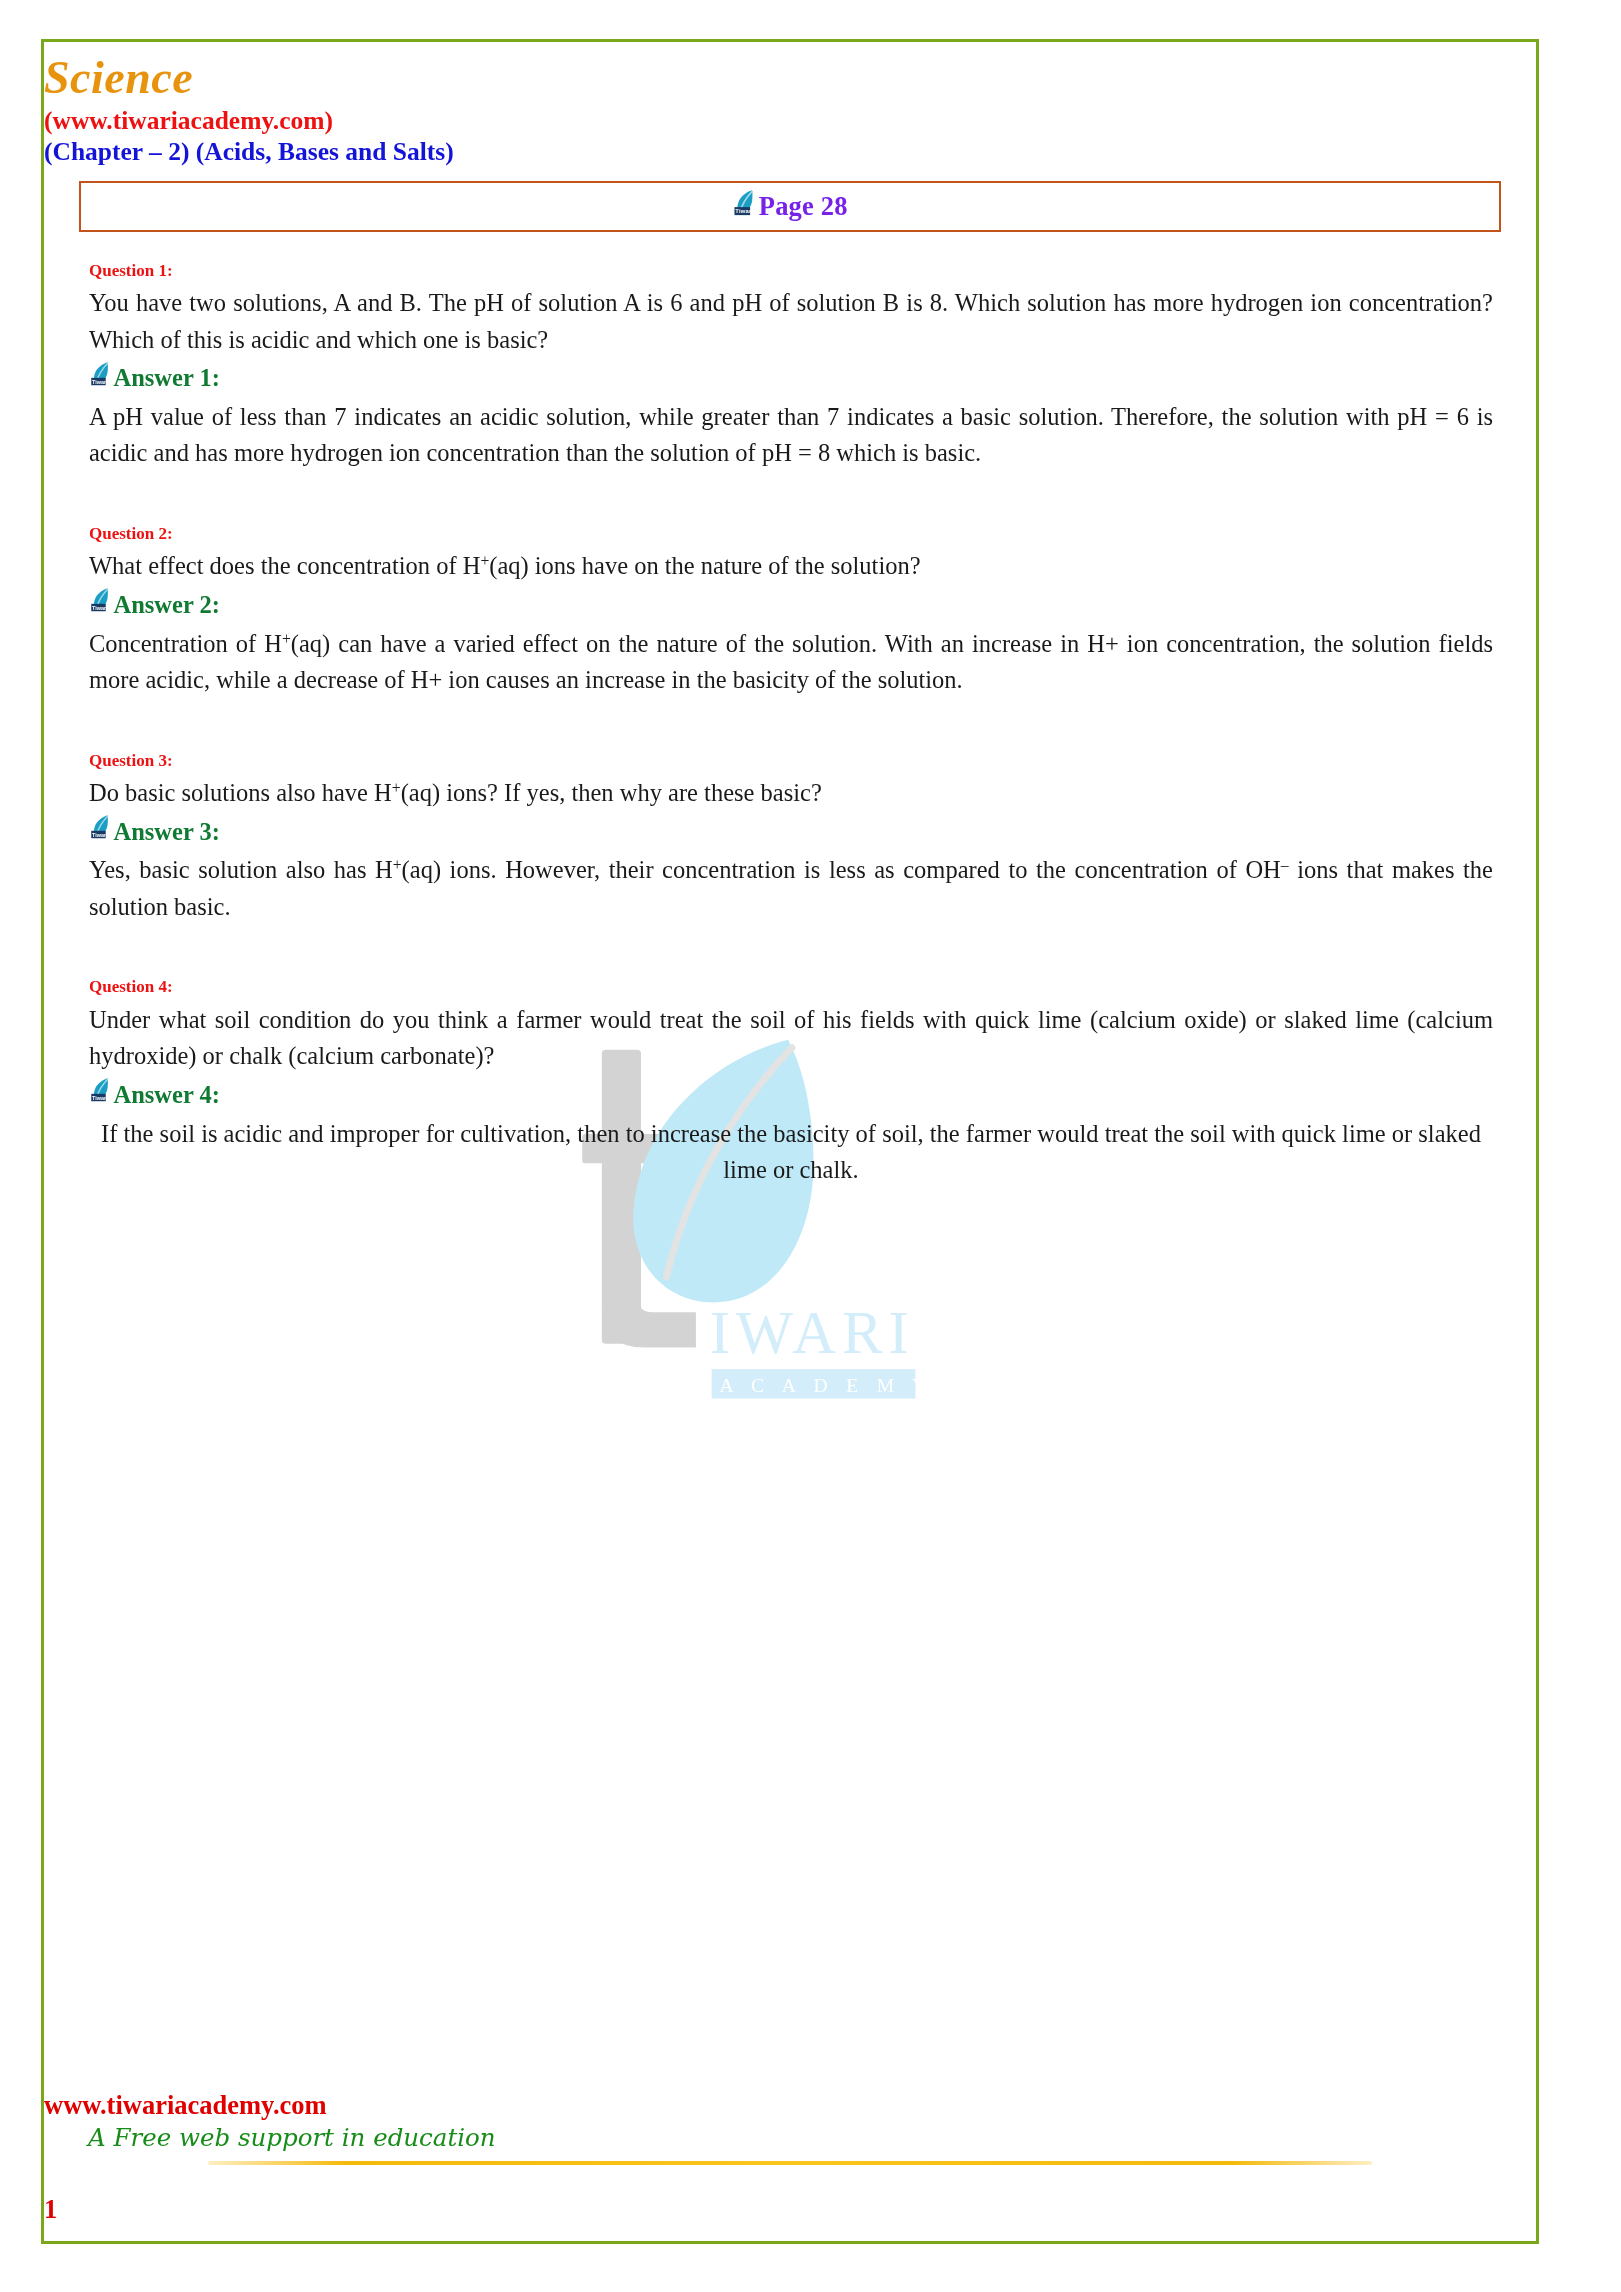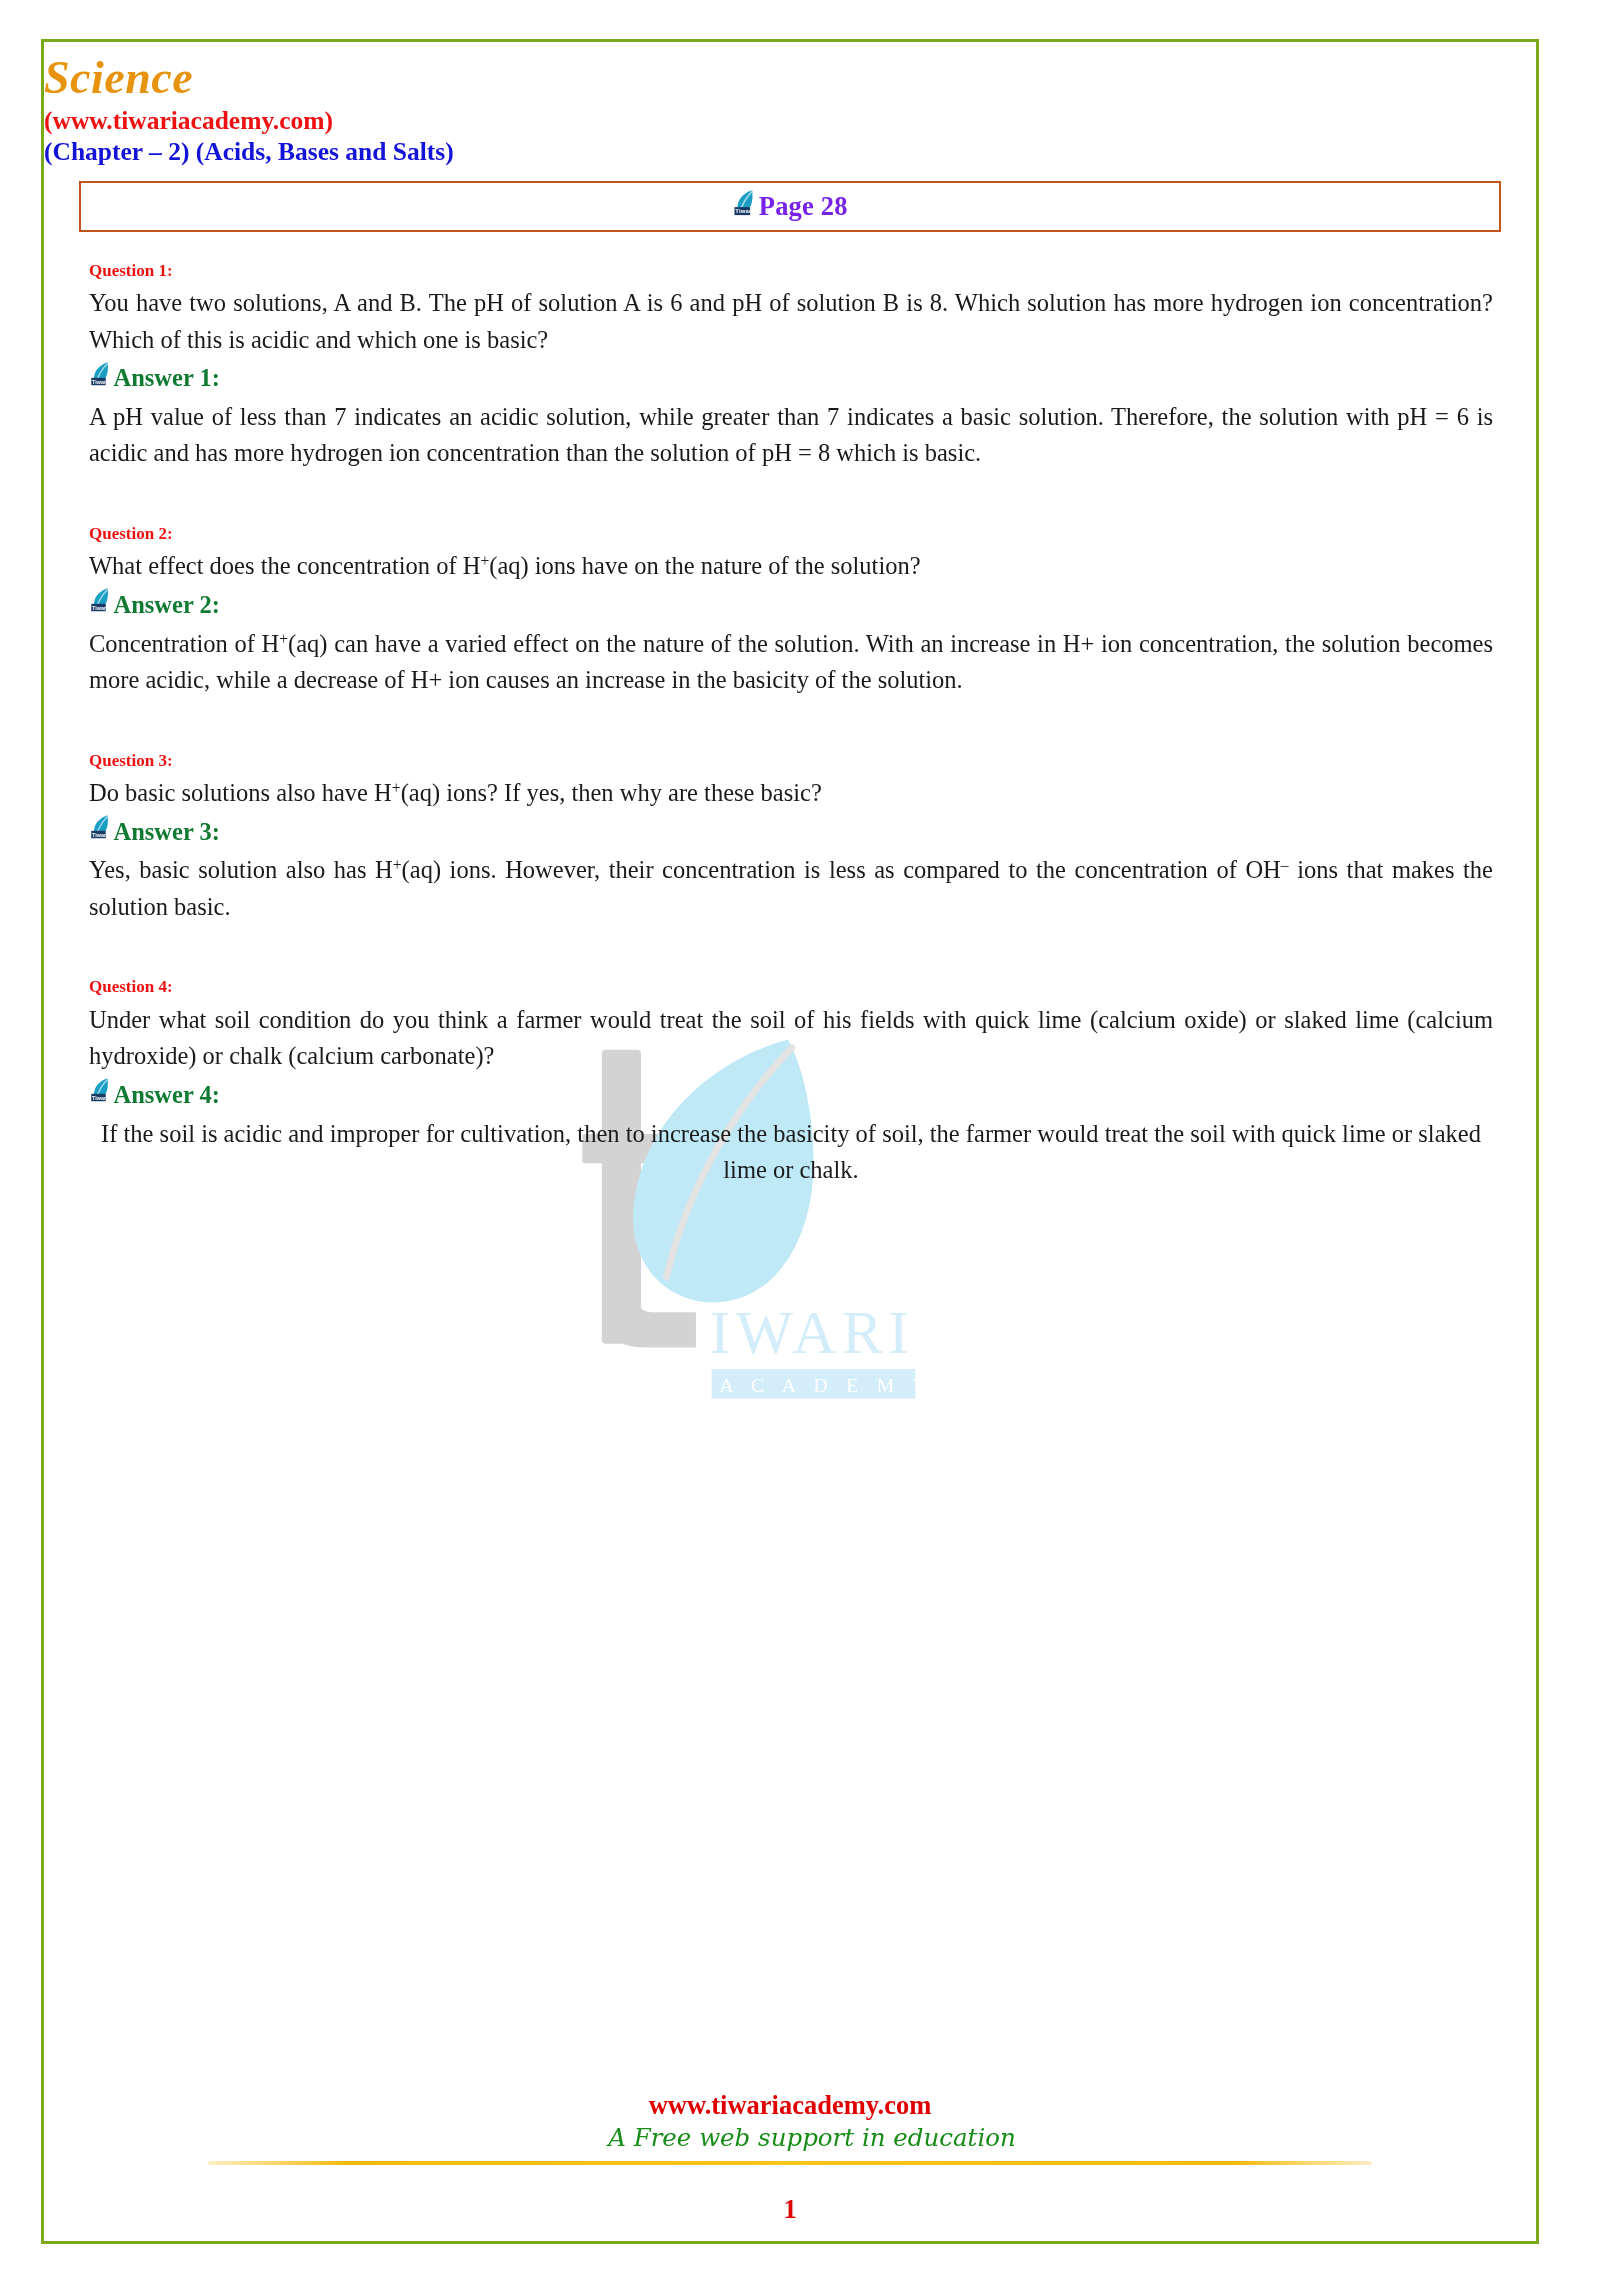--- a/index.html
+++ b/index.html
@@ -167,21 +167,20 @@
     line-height: 0;
   }
 
   
   .footer {
     position: absolute;
     left: 0;
     right: 0;
     bottom: 15.7px;
     z-index: 2;
-    text-align: center;
   }
   .footer-url {
     font-family: "Liberation Serif", serif;
     font-weight: bold;
     font-size: 26.5px;
     color: #e00000;
     line-height: 1.2;
   }
   .footer-tag {
     font-family: "DejaVu Serif", serif;
@@ -290,21 +289,21 @@
           <span class="leaf-logo">
             <svg width="23.5" height="25.5" viewBox="0 0 26 28" aria-hidden="true" style="font-size:25px">
               <path d="M20.5 1.2 C 13 3.5, 6.5 9.5, 5.6 17.2 C 5.2 21, 7.4 23.4, 10.6 23.4 C 15.6 23.4, 19.8 18.2, 20.6 11.4 C 21 7.8, 21 4, 20.5 1.2 Z" fill="#1b9ec4"></path>
               <path d="M20.8 2.2 C 15.4 7.8, 10.4 15, 8.2 23.6" stroke="#9fd9ea" stroke-width="1.6" fill="none"></path>
               <rect x="2.5" y="18.5" width="16" height="8.2" fill="#1a3a66"></rect>
               <text x="3.4" y="25" font-family="Liberation Sans, sans-serif" font-size="6" fill="#ffffff">Tiwari</text>
             </svg>
           </span>
           <span>Answer 2:</span>
         </div>
-        <div class="a-text"><span>Concentration of H</span><sup class="ion">+</sup><span>(aq) can have a varied effect on the nature of the solution. With an increase in H+ ion concentration, the solution becomes more acidic, while a decrease of H+ ion causes an increase in the basicity of the solution.</span></div>
+        <div class="a-text"><span>Concentration of H</span><sup class="ion">+</sup><span>(aq) can have a varied effect on the nature of the solution. With an increase in H+ ion concentration, the solution fields more acidic, while a decrease of H+ ion causes an increase in the basicity of the solution.</span></div>
       </div>
 
       <div class="qa-block">
         <div class="q-label">Question 3:</div>
         <div class="q-text"><span>Do basic solutions also have H</span><sup class="ion">+</sup><span>(aq) ions? If yes, then why are these basic?</span></div>
         <div class="a-label">
           <span class="leaf-logo">
             <svg width="23.5" height="25.5" viewBox="0 0 26 28" aria-hidden="true" style="font-size:25px">
               <path d="M20.5 1.2 C 13 3.5, 6.5 9.5, 5.6 17.2 C 5.2 21, 7.4 23.4, 10.6 23.4 C 15.6 23.4, 19.8 18.2, 20.6 11.4 C 21 7.8, 21 4, 20.5 1.2 Z" fill="#1b9ec4"></path>
               <path d="M20.8 2.2 C 15.4 7.8, 10.4 15, 8.2 23.6" stroke="#9fd9ea" stroke-width="1.6" fill="none"></path>

